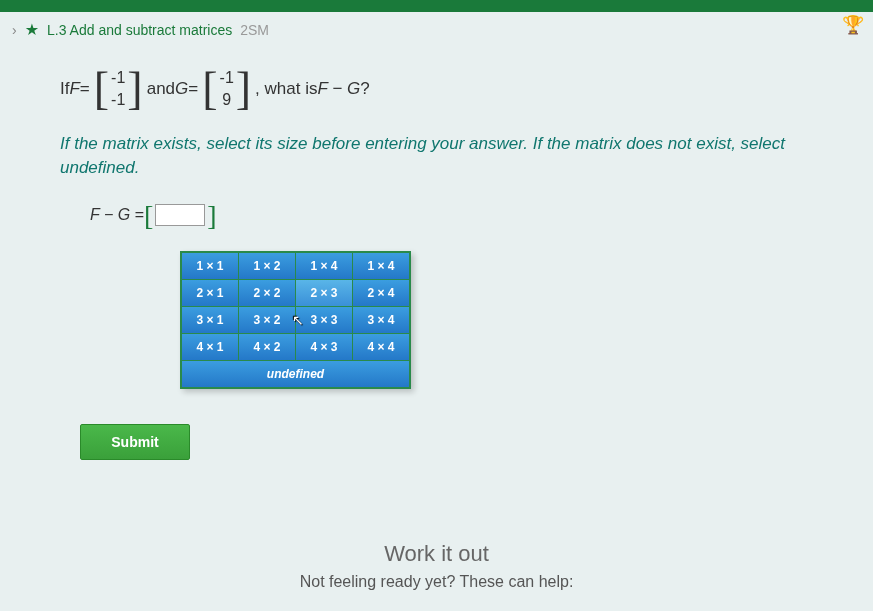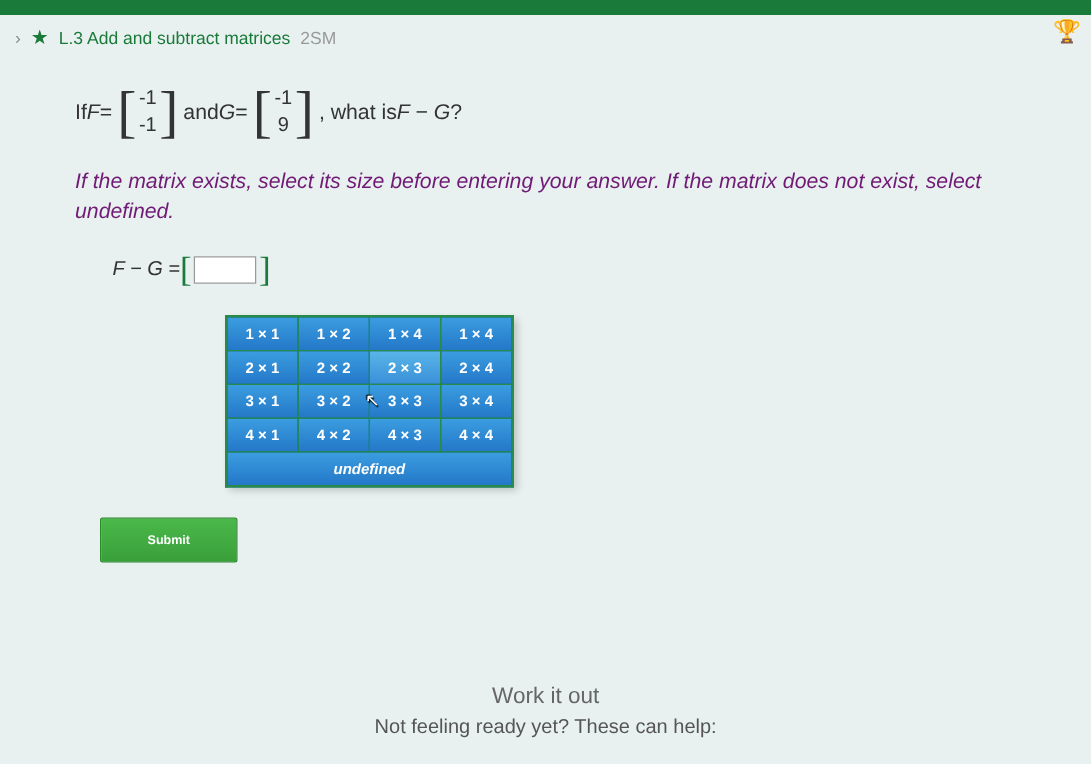--- a/index.html
+++ b/index.html
@@ -65,21 +65,21 @@
       flex-direction: column;
       align-items: center;
       font-size: 16px;
       line-height: 1.4;
       padding: 0 2px;
     }
     .ital { font-style: italic; }
     .instruction {
       font-style: italic;
       font-size: 17px;
-      color: #701a75;
+      color: #0f766e;
       margin-bottom: 25px;
       line-height: 1.4;
     }
     .answer-row {
       display: flex;
       align-items: center;
       font-size: 16px;
       color: #333;
       margin-left: 30px;
       margin-bottom: 25px;
@@ -126,28 +126,28 @@
       background: linear-gradient(#3b9de0, #2478c8);
       color: #fff;
       font-size: 12px;
       text-align: center;
       line-height: 26px;
       cursor: pointer;
       font-weight: bold;
       font-style: italic;
     }
     .submit-btn {
-      margin-top: 24px;
+      margin-top: 35px;
       margin-left: 20px;
       width: 110px;
       height: 36px;
       background: linear-gradient(#4ab84a, #3aa03a);
       color: #fff;
       border: 1px solid #2a8a2a;
-      font-size: 10px;
+      font-size: 14px;
       font-weight: bold;
       cursor: pointer;
       border-radius: 2px;
     }
     .cursor {
       position: absolute;
       left: 292px;
       top: 312px;
       font-size: 14px;
       color: #fff;
@@ -155,21 +155,21 @@
       text-shadow: 1px 1px 1px #000, -1px -1px 1px #000;
     }
     .footer {
       position: absolute;
       bottom: 20px;
       width: 100%;
       text-align: center;
       color: #555;
     }
     .work-title {
-      font-size: 18px;
+      font-size: 22px;
       margin-bottom: 6px;
       color: #666;
     }
     .footer-sub {
       font-size: 16px;
     }
     .corner-icon {
       position: absolute;
       right: 8px;
       top: 14px;

